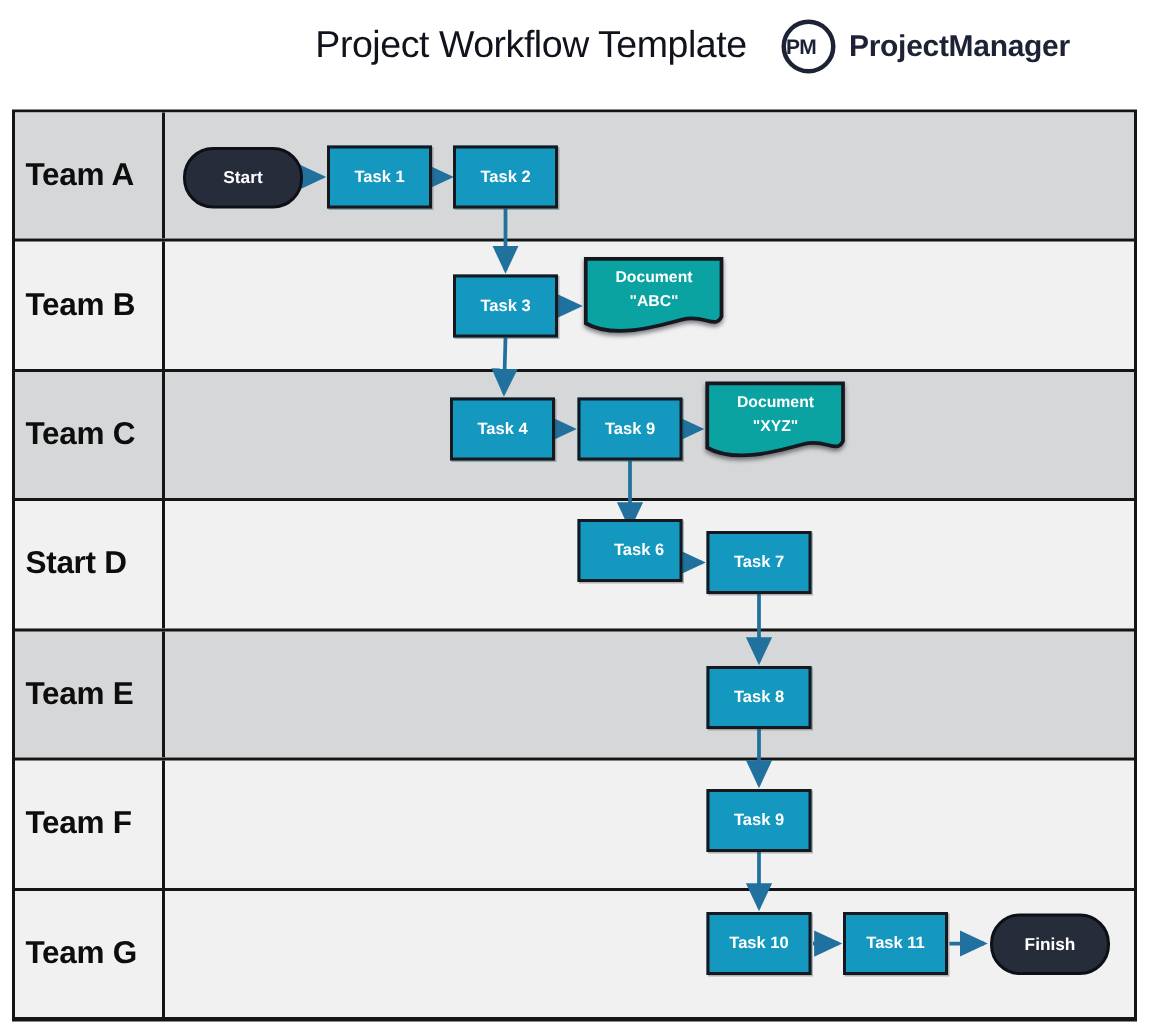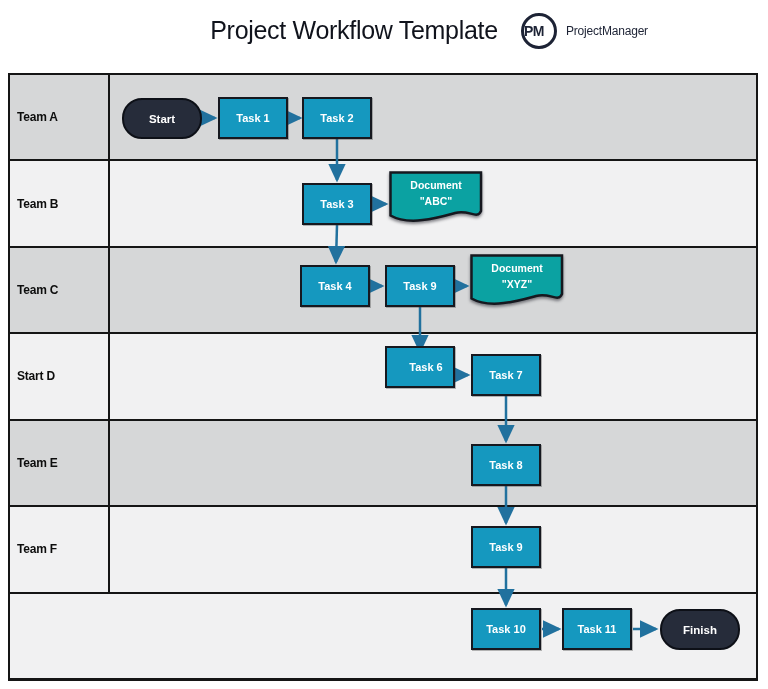--- a/index.html
+++ b/index.html
@@ -14,36 +14,36 @@
     position:absolute; left:4px; top:16px; width:700px; margin:0;
     text-align:center; font-size:25px; font-weight:normal;
     color:var(--title-color); letter-spacing:-0.3px;
   }
   .brand { position:absolute; left:521px; top:13px; display:flex; align-items:center; gap:9px; }
   .brand-circle {
     width:30px; height:30px; border:3.5px solid var(--brand-color); border-radius:50%;
     display:flex; align-items:center; justify-content:flex-start;
     font-size:14px; font-weight:bold; color:var(--brand-color); letter-spacing:-0.5px;
   }
-  .brand-name { font-size:12px; font-weight:normal; color:var(--brand-color); letter-spacing:-0.2px; }
+  .brand-name { font-size:20px; font-weight:bold; color:var(--brand-color); letter-spacing:-0.2px; }
 
   
   .diagram {
     position:absolute; left:8px; top:73px; width:750px; height:608px;
     border:2px solid var(--grid-border); border-bottom-width:3px; box-sizing:border-box;
   }
   .lanes { display:flex; flex-direction:column; height:100%; }
   .lane { flex:1; display:flex; border-top:2px solid var(--grid-border); min-height:0; }
   .lane:first-child { border-top:none; }
   .lane.dark { background:var(--lane-dark); }
   .lane.light { background:var(--lane-light); }
   .lane-label {
     width:100px; box-sizing:border-box; border-right:2px solid var(--grid-border);
     display:flex; align-items:center; padding-left:7px;
-    font-size:12px; font-weight:bold; color:var(--label-color); letter-spacing:-0.2px;
+    font-size:21px; font-weight:bold; color:var(--label-color); letter-spacing:-0.2px;
   }
   .lane-body { flex:1; }
 
   
   .edges { position:absolute; left:0; top:0; }
   .edges line { stroke:var(--arrow); stroke-width:2.5; }
   .edges .head { fill:var(--arrow); }
 
   
   .nodes { position:absolute; left:0; top:0; width:746px; height:603px; }
@@ -102,20 +102,21 @@
     </div>
     <div class="lane dark">
       <div class="lane-label">Team E</div>
       <div class="lane-body"></div>
     </div>
     <div class="lane light">
       <div class="lane-label">Team F</div>
       <div class="lane-body"></div>
     </div>
     <div class="lane light">
+      <div class="lane-label">Team G</div>
       <div class="lane-body"></div>
     </div>
   </div>
 
   <svg class="edges" width="746" height="603" viewBox="0 0 746 603">
     <defs>
       <marker id="ah" markerWidth="8" markerHeight="8" refX="6.5" refY="3.5" orient="auto">
         <path class="head" d="M0,0 L7.5,3.5 L0,7 Z"></path>
       </marker>
     </defs>

